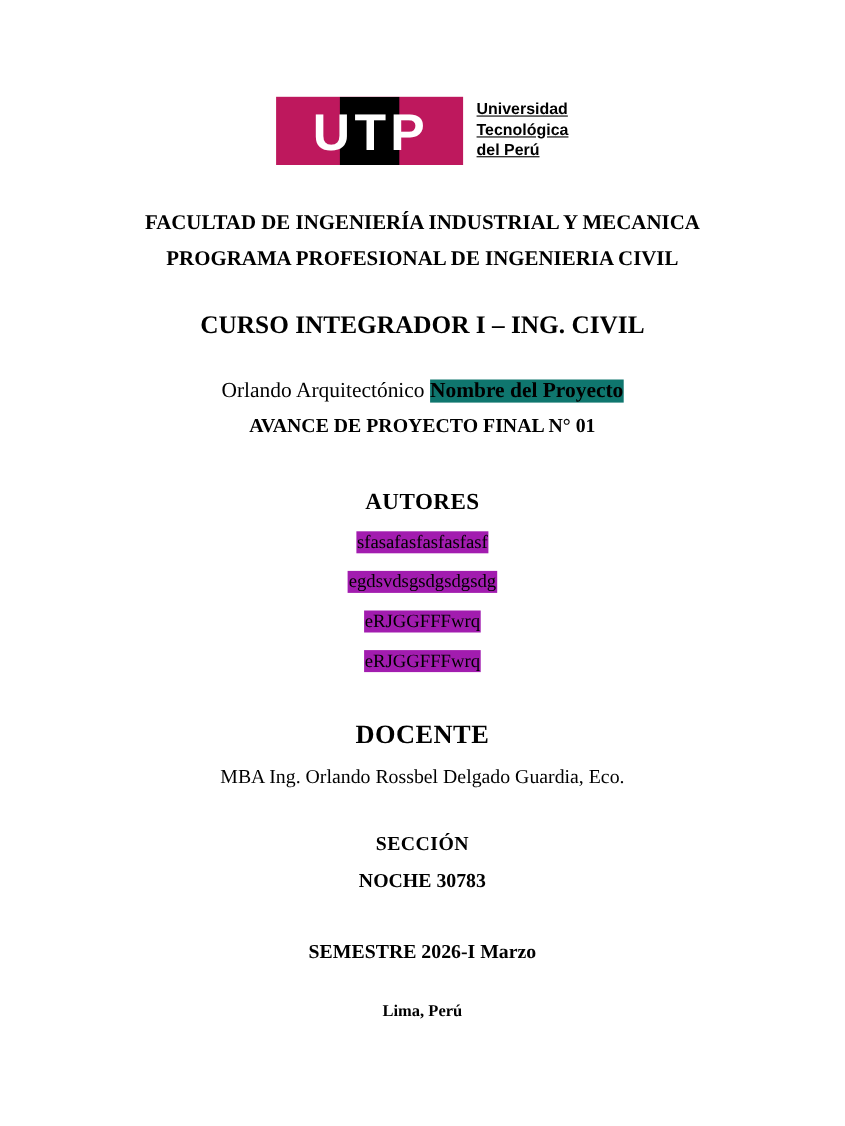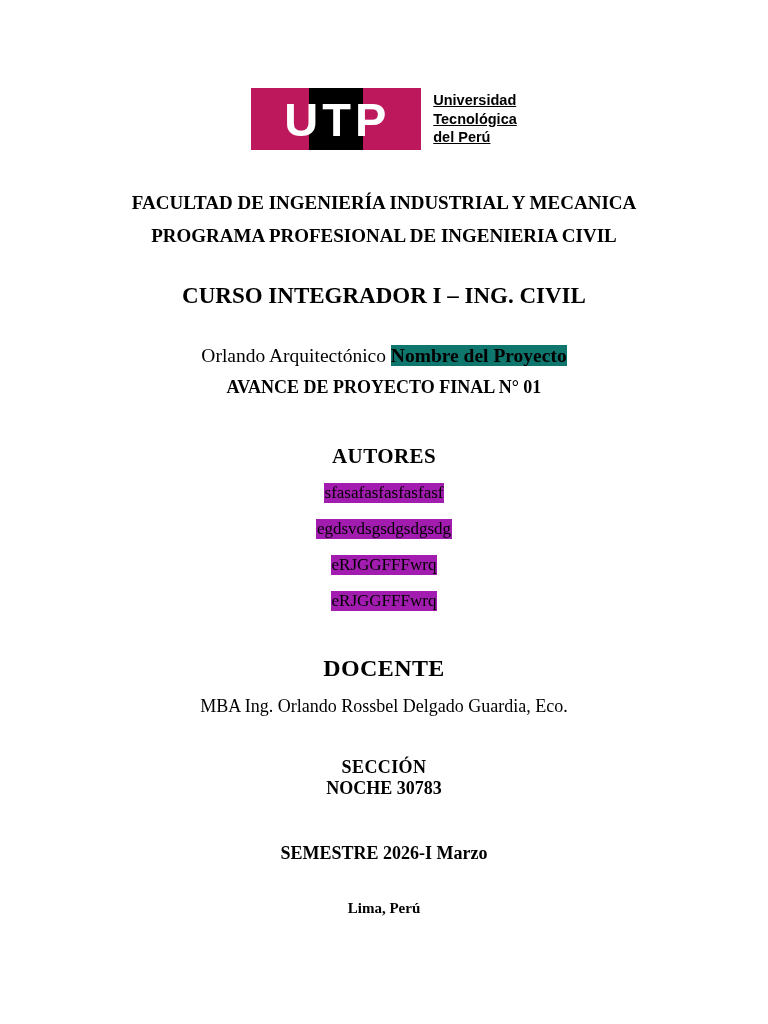--- a/index.html
+++ b/index.html
@@ -141,21 +141,21 @@
     font-weight: normal;
   }
 
   .section-label {
     margin-top: 40px;
     font-size: 18px;
     font-weight: bold;
     letter-spacing: 0.4px;
   }
   .section-value {
-    margin-top: 0;
+    margin-top: 12px;
     text-align: center;
     font-size: 18px;
     font-weight: bold;
   }
 
   .semester {
     margin-top: 44px;
     text-align: center;
     font-size: 18px;
     font-weight: bold;

